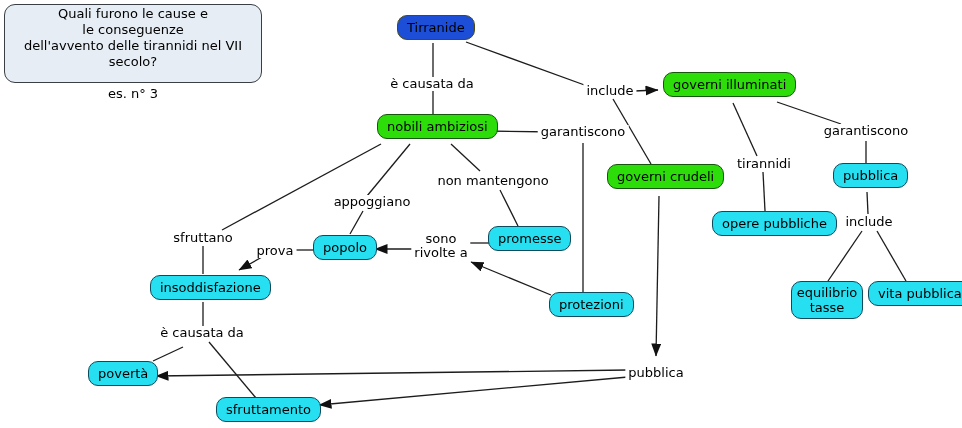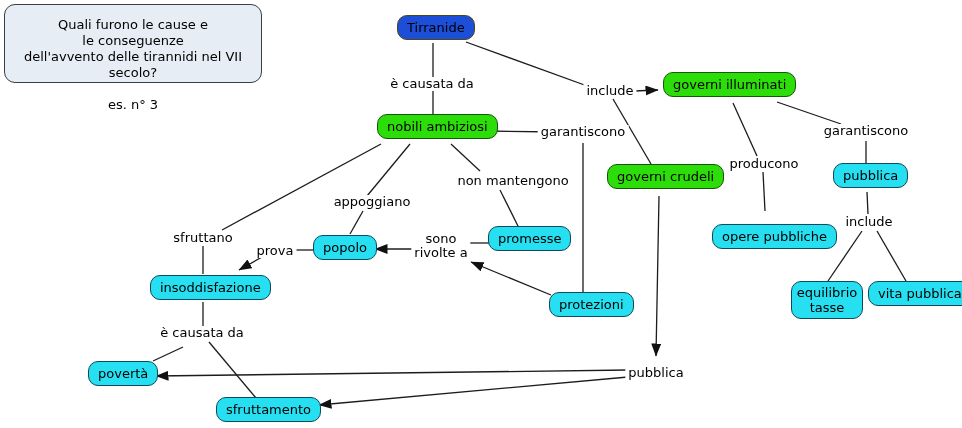--- a/index.html
+++ b/index.html
@@ -20,21 +20,21 @@
   .node.cyan{background:#26e0f2;border-color:#0d4a5c;}
   .node.wrap{white-space:normal;width:72px;padding:3px 4px;}
   .link-label{
     position:absolute;z-index:1;transform:translate(-50%,-50%);
     background:#ffffff;padding:0 3px;text-align:center;line-height:14px;
     white-space:pre-line;
   }
   .question-box{
     position:absolute;left:4px;top:4px;width:258px;height:79px;z-index:2;
     box-sizing:border-box;background:#e6edf4;border:1.6px solid #3a3f45;
-    border-radius:11px;text-align:center;padding-top:12px;line-height:16px;
+    border-radius:11px;text-align:center;padding-top:1px;line-height:16px;
   }
   .question-box .gap-line{margin-top:16px;}
 </style>
 </head>
 <body>
 
 <div id="canvas">
 
   <svg id="wires" width="962" height="428">
     <defs>
@@ -83,36 +83,36 @@
     <div>le conseguenze</div>
     <div>dell'avvento delle tirannidi nel VII secolo?</div>
     <div class="gap-line">es. n° 3</div>
   </div>
 
   <div class="node yellow" style="left:397px;top:15px;">Tirranide</div>
   <div class="node green" style="left:377px;top:114px;">nobili ambiziosi</div>
   <div class="node green" style="left:663px;top:72px;">governi illuminati</div>
   <div class="node green" style="left:607px;top:164px;">governi crudeli</div>
   <div class="node cyan" style="left:833px;top:163px;">pubblica</div>
-  <div class="node cyan" style="left:712px;top:211px;margin-top:13px;">opere pubbliche</div>
+  <div class="node cyan" style="left:712px;top:211px;">opere pubbliche</div>
   <div class="node cyan wrap" style="left:791px;top:281px;">equilibrio tasse</div>
   <div class="node cyan" style="left:868px;top:281px;">vita pubblica</div>
   <div class="node cyan" style="left:488px;top:226px;">promesse</div>
   <div class="node cyan" style="left:549px;top:292px;">protezioni</div>
   <div class="node cyan" style="left:313px;top:235px;">popolo</div>
   <div class="node cyan" style="left:150px;top:275px;">insoddisfazione</div>
   <div class="node cyan" style="left:88px;top:361px;">povertà</div>
   <div class="node cyan" style="left:216px;top:397px;">sfruttamento</div>
 
   <div class="link-label" style="left:432px;top:84px;">è causata da</div>
   <div class="link-label" style="left:610px;top:91px;">include</div>
   <div class="link-label" style="left:583px;top:132px;">garantiscono</div>
   <div class="link-label" style="left:866px;top:131px;">garantiscono</div>
-  <div class="link-label" style="left:764px;top:164px;">producono</div>
-  <div class="link-label" style="left:493px;top:181px;margin-left:20px;">non mantengono</div>
+  <div class="link-label" style="left:764px;top:164px;">tirannidi</div>
+  <div class="link-label" style="left:493px;top:181px;">non mantengono</div>
   <div class="link-label" style="left:372px;top:202px;">appoggiano</div>
   <div class="link-label" style="left:203px;top:238px;">sfruttano</div>
   <div class="link-label" style="left:275px;top:251px;">prova</div>
   <div class="link-label" style="left:441px;top:246px;">sono
 rivolte a</div>
   <div class="link-label" style="left:869px;top:222px;">include</div>
   <div class="link-label" style="left:202px;top:333px;">è causata da</div>
   <div class="link-label" style="left:656px;top:373px;">pubblica</div>
 
 </div>

